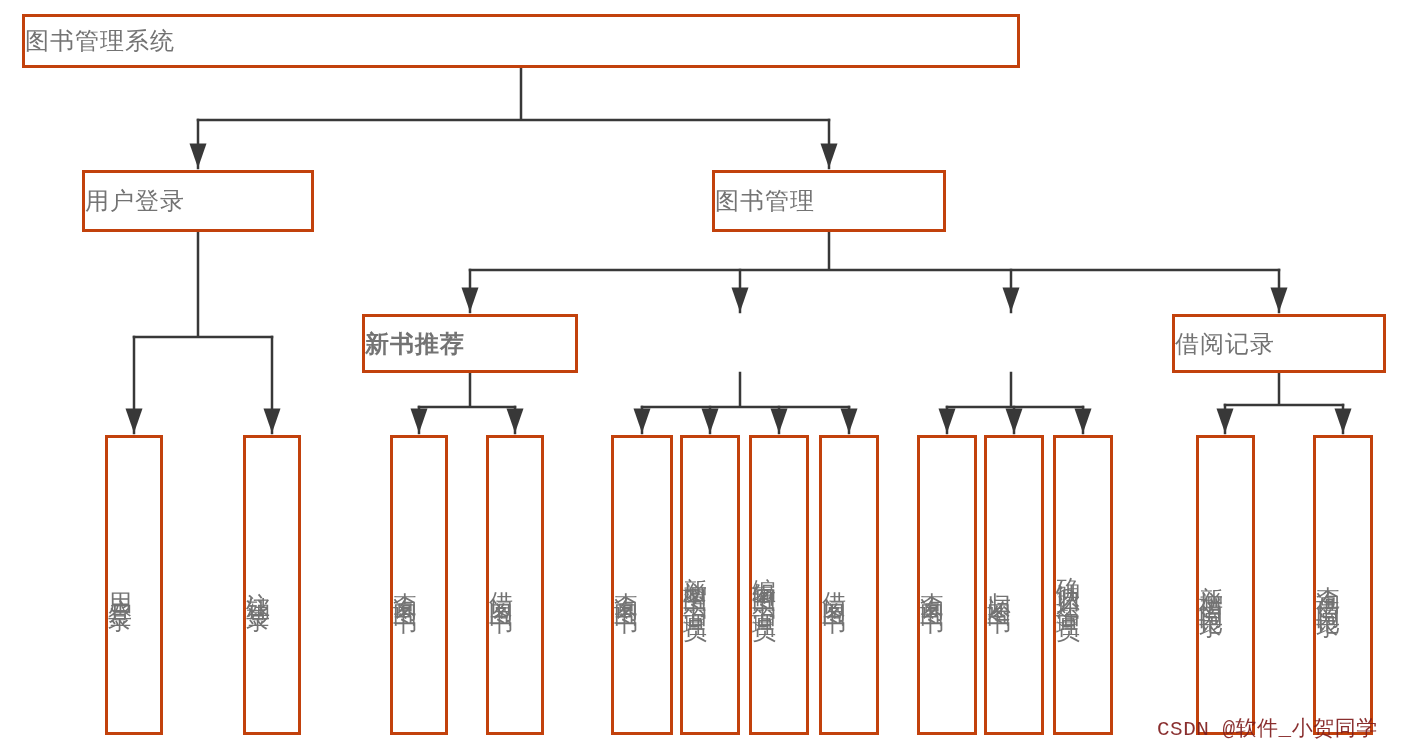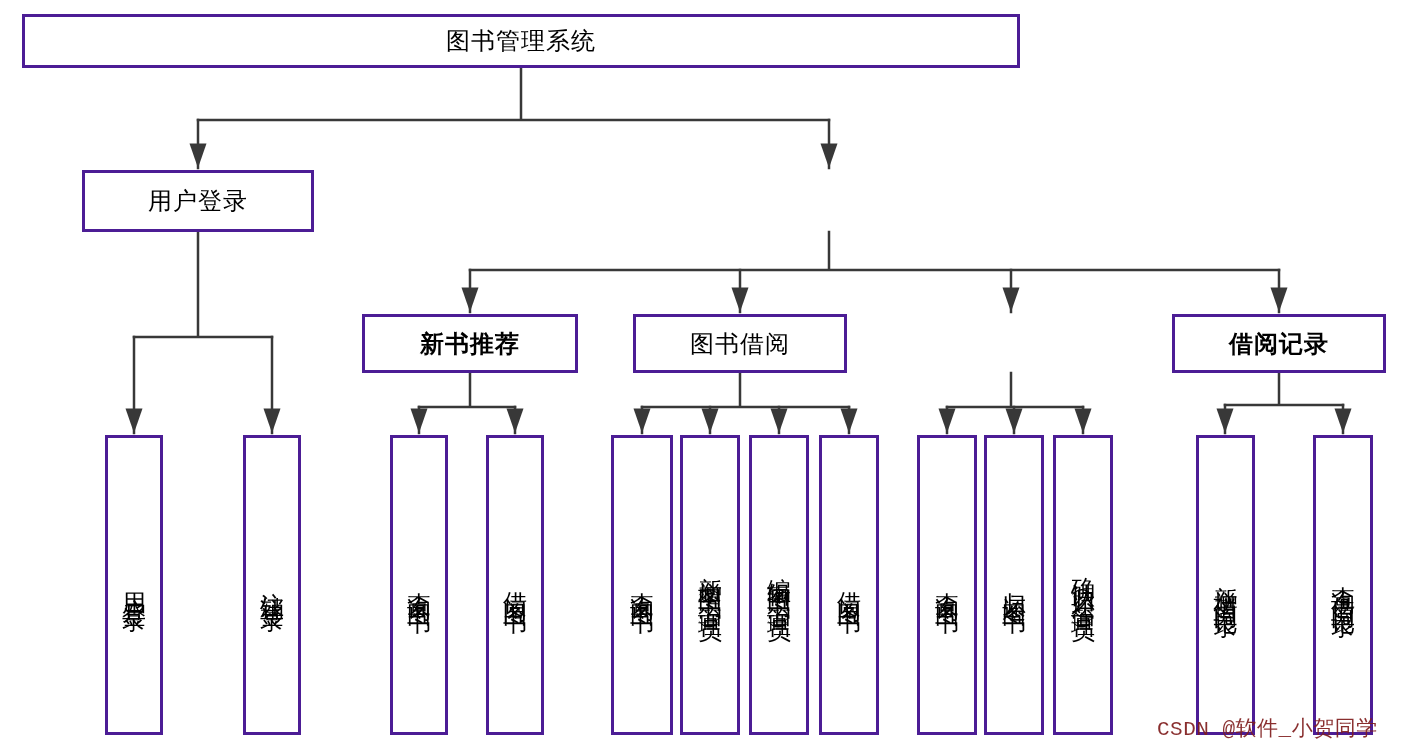--- a/index.html
+++ b/index.html
@@ -12,27 +12,27 @@
     overflow: hidden;
   }
   #connectors {
     position: absolute;
     left: 0; top: 0;
     z-index: 0;
   }
   .box {
     position: absolute;
     box-sizing: border-box;
-    border: 3px solid #4c1d95;
+    border: 3px solid #c2410c;
     background: #ffffff;
     display: flex;
     align-items: center;
-    justify-content: center;
+    justify-content: flex-start;
     z-index: 1;
-    color: #000000;
+    color: #737373;
   }
   .box-h span {
     font-size: 24px;
     letter-spacing: 1px;
     white-space: nowrap;
   }
   .box-v span {
     writing-mode: vertical-rl;
     text-orientation: mixed;
     font-size: 24px;
@@ -100,28 +100,28 @@
     </g>
   </svg>
 
   <div class="box box-h" style="left:22px; top:14px; width:998px; height:54px;">
     <span>图书管理系统</span>
   </div>
 
   <div class="box box-h" style="left:82px; top:170px; width:232px; height:62px;">
     <span>用户登录</span>
   </div>
+  <div class="box box-h" style="left:712px; top:170px; width:234px; height:62px;">
+    <span>图书管理</span>
+  </div>
 
   <div class="box box-h" style="left:362px; top:314px; width:216px; height:59px;font-weight:bold;">
     <span>新书推荐</span>
   </div>
-  <div class="box box-h" style="left:633px; top:314px; width:214px; height:59px;">
-    <span>图书借阅</span>
-  </div>
-  <div class="box box-h" style="left:1172px; top:314px; width:214px; height:59px;font-weight:bold;">
+  <div class="box box-h" style="left:1172px; top:314px; width:214px; height:59px;">
     <span>借阅记录</span>
   </div>
 
   <div class="box box-v" style="left:105px; top:435px; width:58px; height:300px;">
     <span>用户登录</span>
   </div>
   <div class="box box-v" style="left:243px; top:435px; width:58px; height:300px;">
     <span>注销登录</span>
   </div>
 

